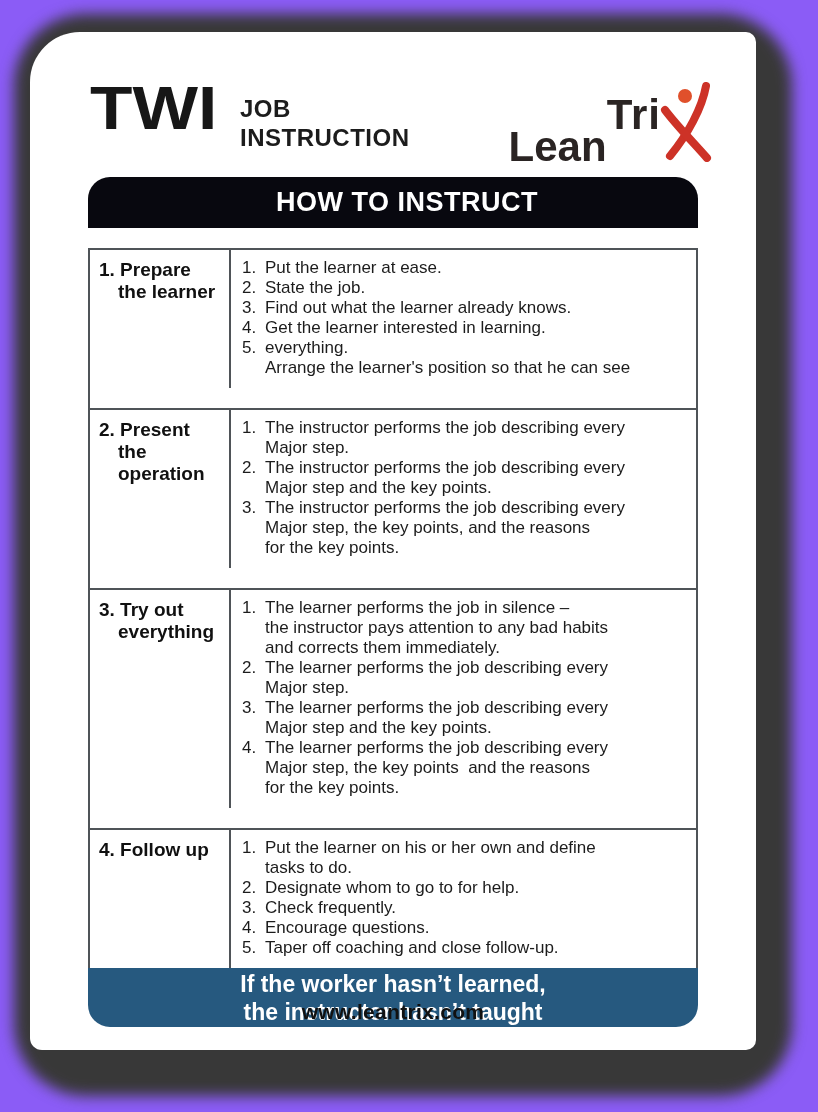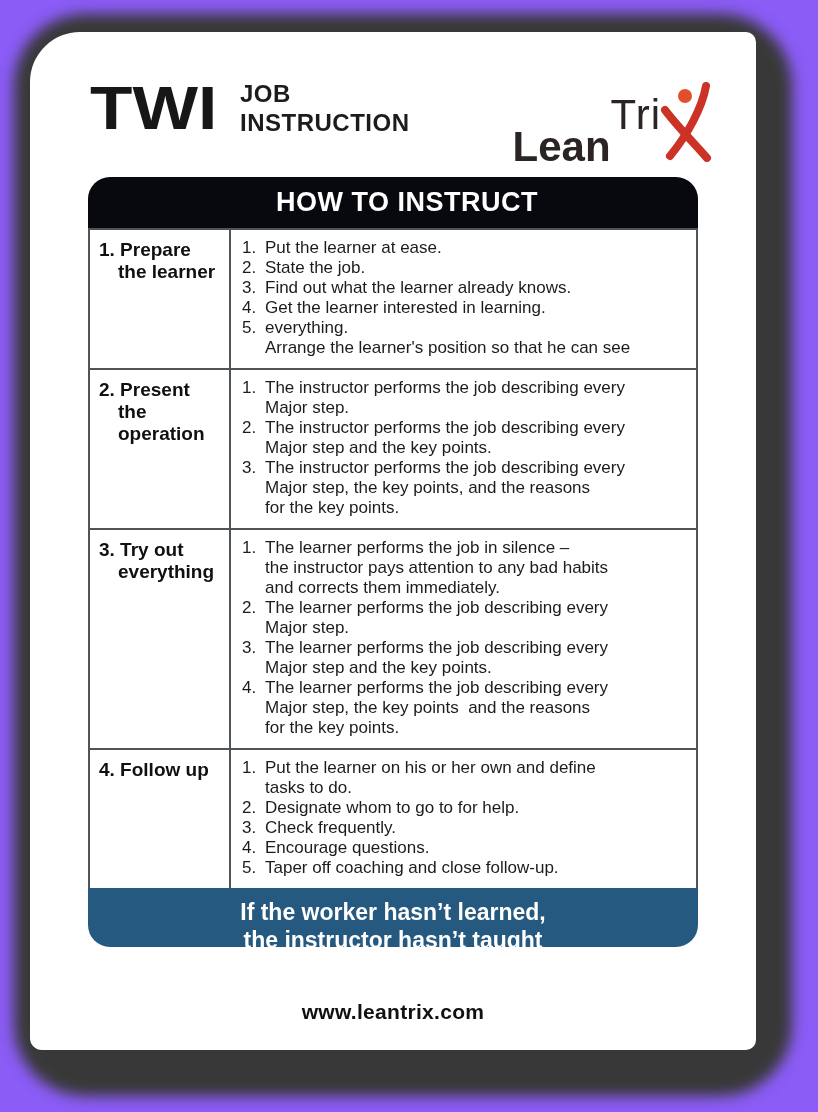--- a/index.html
+++ b/index.html
@@ -20,61 +20,61 @@
   }
 
   
   .brand-row { position:absolute; left:60px; top:46px; width:622px; height:100px; }
   .twi {
     position:absolute; left:0; top:0;
     font-size:62px; font-weight:bold; line-height:60px; color:#171717;
     transform:scaleX(1.12); transform-origin:left top; letter-spacing:0px;
   }
   .twi-sub {
-    position:absolute; left:150px; top:1px;
+    position:absolute; left:150px; top:16px;
     font-size:24px; font-weight:bold; line-height:29px; color:#1c1c1c; letter-spacing:0.5px;
   }
   .leantrix { position:absolute; right:0; top:14px; display:flex; align-items:flex-start; }
   .lean { font-size:42px; font-weight:bold; color:#2a2423; line-height:46px;margin-top:32px; }
-  .tri  { font-size:42px; font-weight:normal; color:#2a2423; line-height:46px; letter-spacing:1px; }
+  .tri  { font-size:42px; font-weight:bold; color:#2a2423; line-height:46px; letter-spacing:1px; }
   .logo-x { width:52px; height:80px; margin-left:-1px; margin-top:-10px; }
   .logo-x path { stroke:var(--logo-red,#cd3227); stroke-width:8; fill:none; stroke-linecap:round; }
   .logo-x circle { fill:var(--logo-head,#e0502b); }
 
   
   .table-wrap { position:absolute; left:58px; top:145px; width:610px; }
   .table-title {
     height:51px; line-height:51px; background:var(--header-black,#08080f);
     color:#fff; font-size:27px; font-weight:bold; text-align:center;
     border-radius:22px 22px 0 0; letter-spacing:0.5px;padding-left:28px;
   }
   .col-headers {
     display:flex; background:var(--header-blue,#2b608c); color:#fff;
     font-weight:bold; font-size:15px; height:29px; line-height:29px;
     text-align:center; letter-spacing:0.3px;
   }
   .col-h1 { width:143px; box-sizing:border-box; border-right:2px solid #c3ccd3; }
   .col-h2 { flex:1; }
 
   .grid { border-left:2px solid var(--border,#4f5458); border-right:2px solid var(--border,#4f5458); box-sizing:border-box; }
-  .trow { display:flex; border-top:2px solid var(--border,#4f5458); }
+  .trow { display:flex; border-top:2px solid var(--border,#4f5458);margin-top:20px; }
   .cell-step {
     width:141px; box-sizing:border-box; border-right:2px solid var(--border,#4f5458);
     padding:9px 2px 10px 9px; font-weight:bold; font-size:19px; line-height:22px; color:#101010;
   }
   .step-cont { margin-left:19px; }
   .cell-points { flex:1; padding:8px 4px 10px 11px; font-size:17px; line-height:20px; color:#1c1c1c; }
   .point { display:flex; }
   .pnum { width:23px; flex-shrink:0; }
   .pline { white-space:pre; }
 
   .banner {
     background:var(--banner-blue,#26597f); border-radius:0 0 22px 22px;
     color:#fff; text-align:center; font-weight:bold; font-size:23px; line-height:28px;
-    height:59px; box-sizing:border-box; padding-top:10px;
+    height:59px; box-sizing:border-box; padding-top:2px;
   }
 
   .website {
     position:absolute; left:0; top:968px; width:100%; text-align:center;
     font-size:21px; font-weight:bold; color:#111; letter-spacing:0.3px;
   }
 </style>
 </head>
 <body>
 

